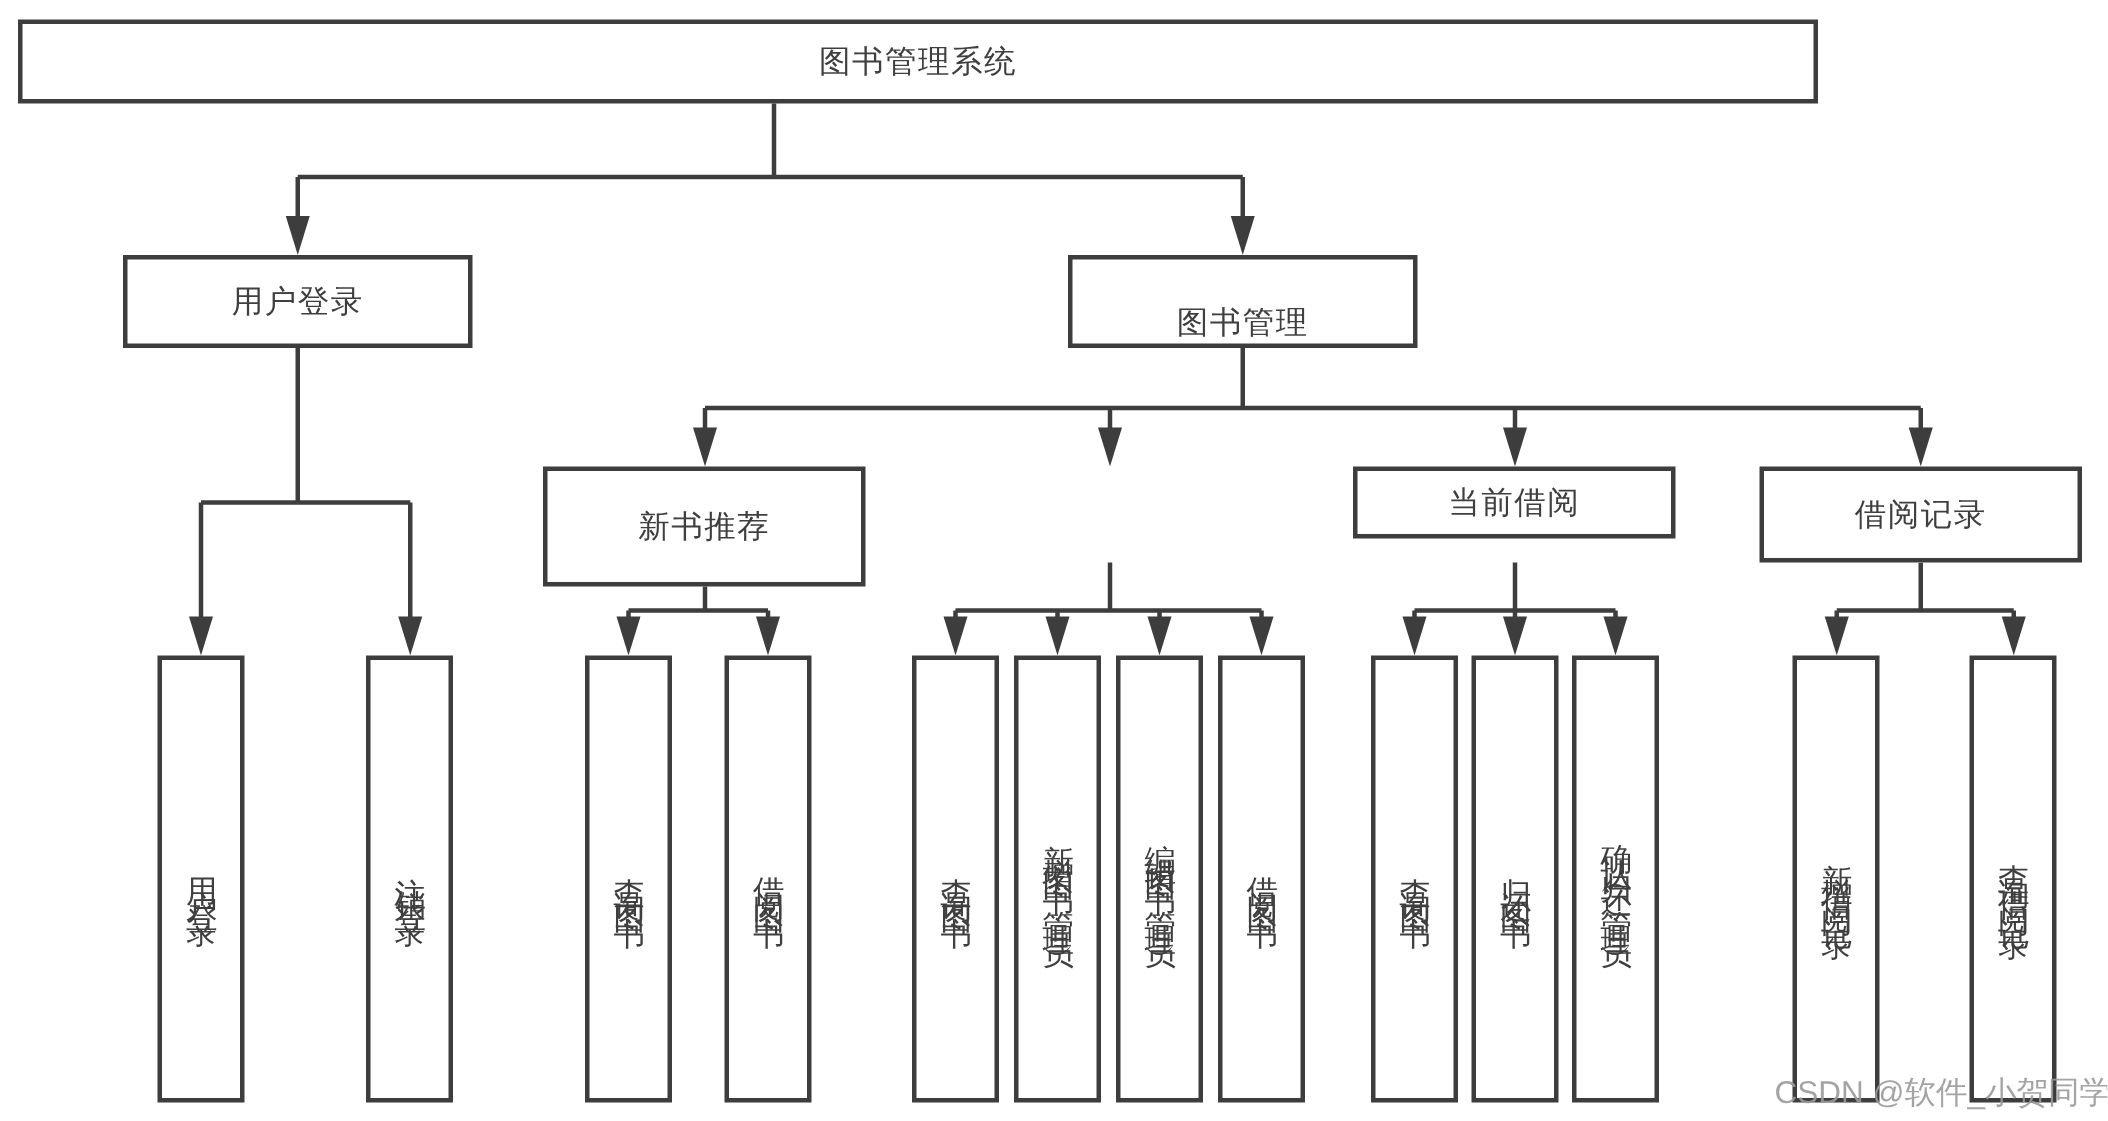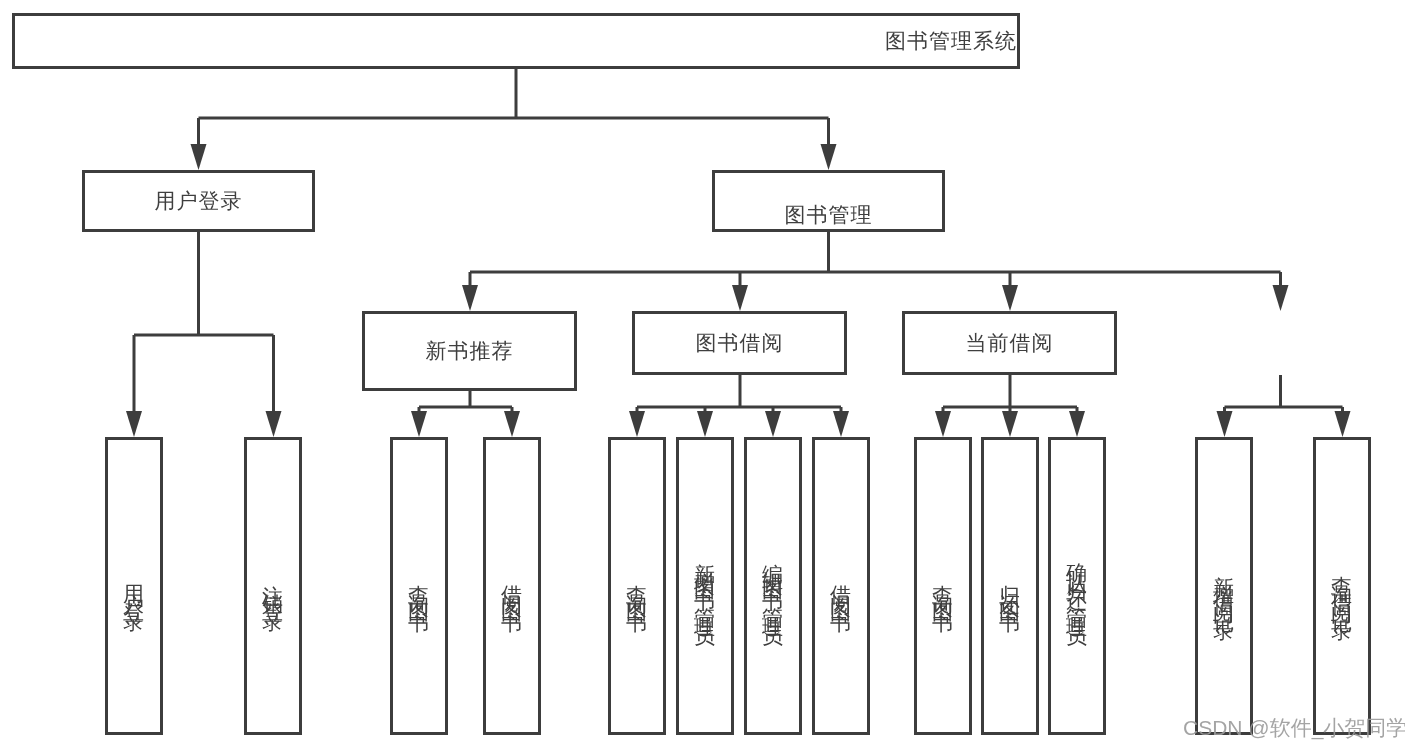--- a/index.html
+++ b/index.html
@@ -143,39 +143,39 @@
     <g>
       <path class="edge" d="M1280.5 375 V407"></path>
       <path class="edge" d="M1224.5 407 H1342.5"></path>
       <path class="edge" d="M1224.5 407 V415"></path>
       <path class="arrowhead" d="M1216.5 411 L1232.5 411 L1224.5 437 Z"></path>
       <path class="edge" d="M1342.5 407 V415"></path>
       <path class="arrowhead" d="M1334.5 411 L1350.5 411 L1342.5 437 Z"></path>
     </g>
   </svg>
 
-  <div class="node hbox" style="left:12px; top:13px; width:1008px; height:56px;justify-content:flex-end;">
+  <div class="node hbox" style="left:12px; top:13px; width:1200px; height:56px;">
     <span>图书管理系统</span>
   </div>
 
   <div class="node hbox" style="left:82px; top:170px; width:233px; height:62px;">
     <span>用户登录</span>
   </div>
   <div class="node hbox" style="left:712px; top:170px; width:233px; height:62px;align-items:flex-end;">
     <span>图书管理</span>
   </div>
 
   <div class="node hbox" style="left:362px; top:311px; width:215px; height:80px;">
     <span>新书推荐</span>
   </div>
-  <div class="node hbox" style="left:632px; top:311px; width:215px; height:64px;">
-    <span>图书借阅</span>
-  </div>
-  <div class="node hbox" style="left:902px; top:311px; width:215px; height:64px;">
+  <div class="node hbox" style="left:902px; top:311px; width:215px; height:48px;">
     <span>当前借阅</span>
+  </div>
+  <div class="node hbox" style="left:1173px; top:311px; width:215px; height:64px;">
+    <span>借阅记录</span>
   </div>
 
   <div class="node vbox" style="left:105px; top:437px; width:58px; height:298px;">
     <span class="vtext">用户登录</span>
   </div>
   <div class="node vbox" style="left:244px; top:437px; width:58px; height:298px;">
     <span class="vtext">注销登录</span>
   </div>
 
   <div class="node vbox" style="left:390px; top:437px; width:58px; height:298px;">

